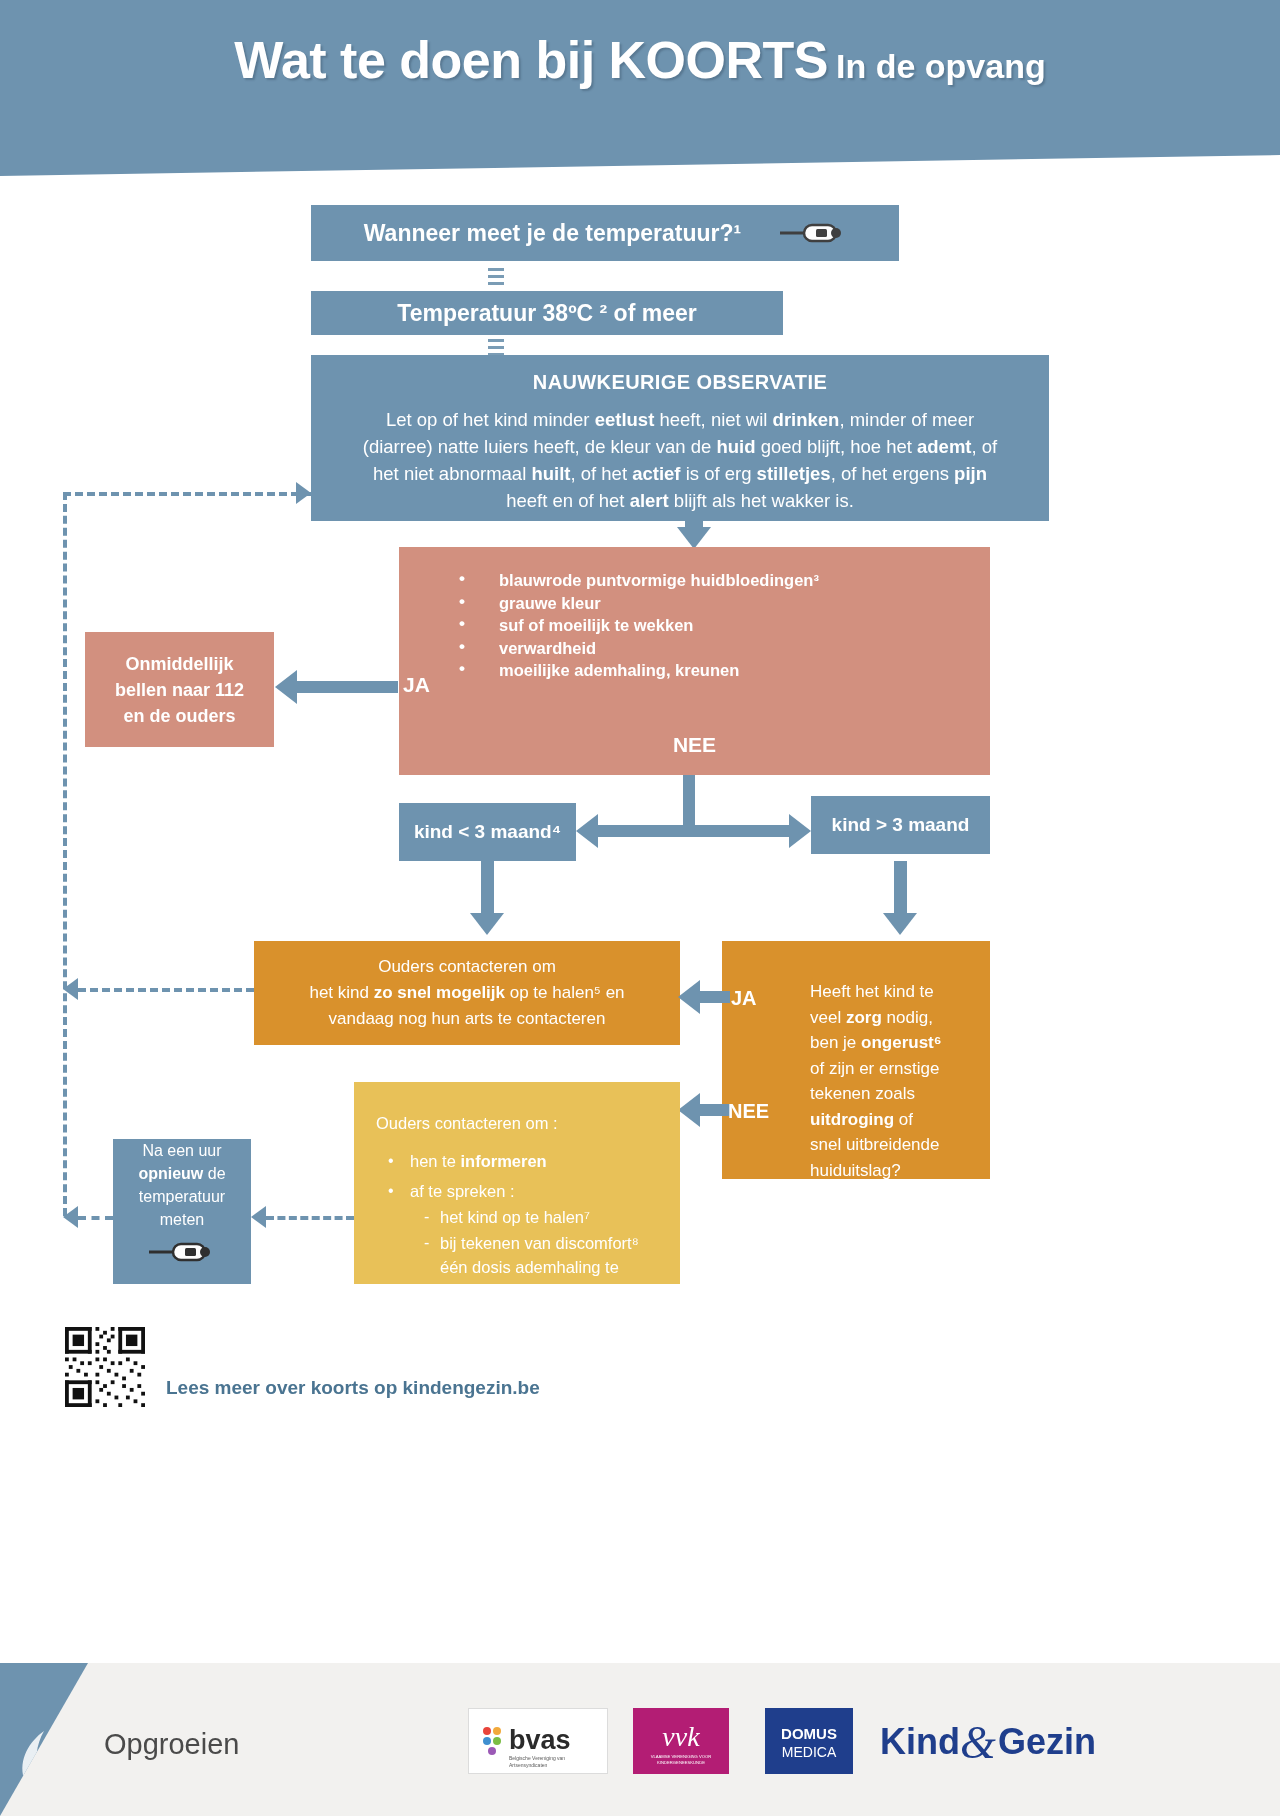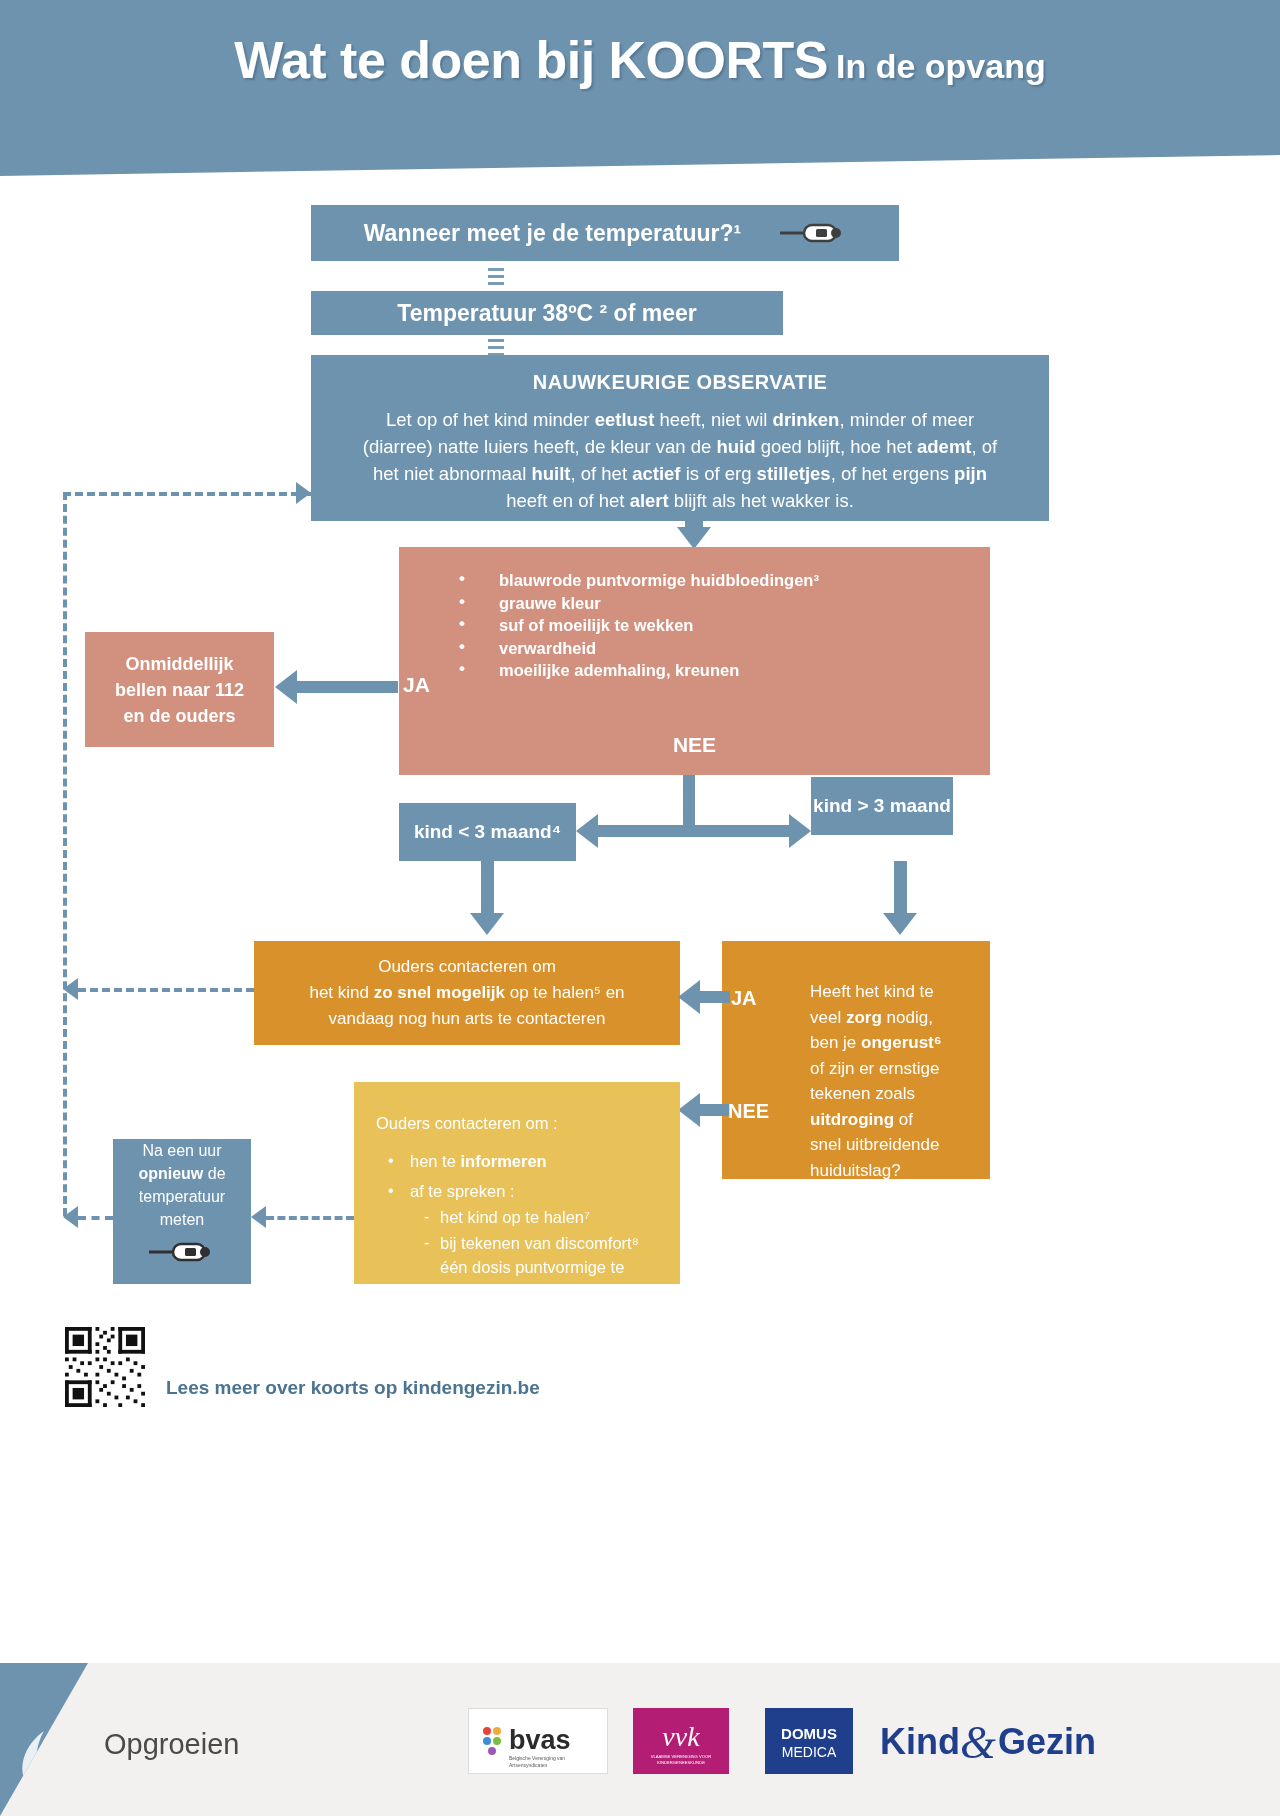--- a/index.html
+++ b/index.html
@@ -112,21 +112,21 @@
     position:absolute; left:403px; top:673px;
     font-size:21px; font-weight:bold; color:#ffffff;
   }
 
   
   #box-age-lt {
     left:399px; top:803px; width:177px; height:58px;
     font-size:19px; font-weight:bold;
   }
   #box-age-gt {
-    left:811px; top:777px; width:142px; height:58px;
+    left:811px; top:796px; width:179px; height:58px;
     font-size:19px; font-weight:bold;
   }
 
   
   #box-parents-fast {
     left:254px; top:941px; width:426px; height:104px;
     padding:14px 16px; font-size:17px; line-height:26px;
   }
   #box-need-care {
     left:722px; top:941px; width:268px; height:238px;
@@ -349,21 +349,21 @@
 <div class="box yellow" id="box-inform">
   <div>Ouders contacteren om :</div>
   <ul>
     <li><span>hen te </span><b>informeren</b></li>
     <li>
       <span>af te spreken :</span>
       <ul class="sub">
         <li>het kind op te halen⁷</li>
         <li>
           <span>bij tekenen van discomfort⁸</span><br>
-          <span>één dosis puntvormige te</span><br>
+          <span>één dosis ademhaling te</span><br>
           <span>geven⁹</span>
         </li>
       </ul>
     </li>
   </ul>
 </div>
 
 <div class="box blue" id="box-again">
   <div>Na een uur</div>
   <div><b>opnieuw</b> <span>de</span></div>

